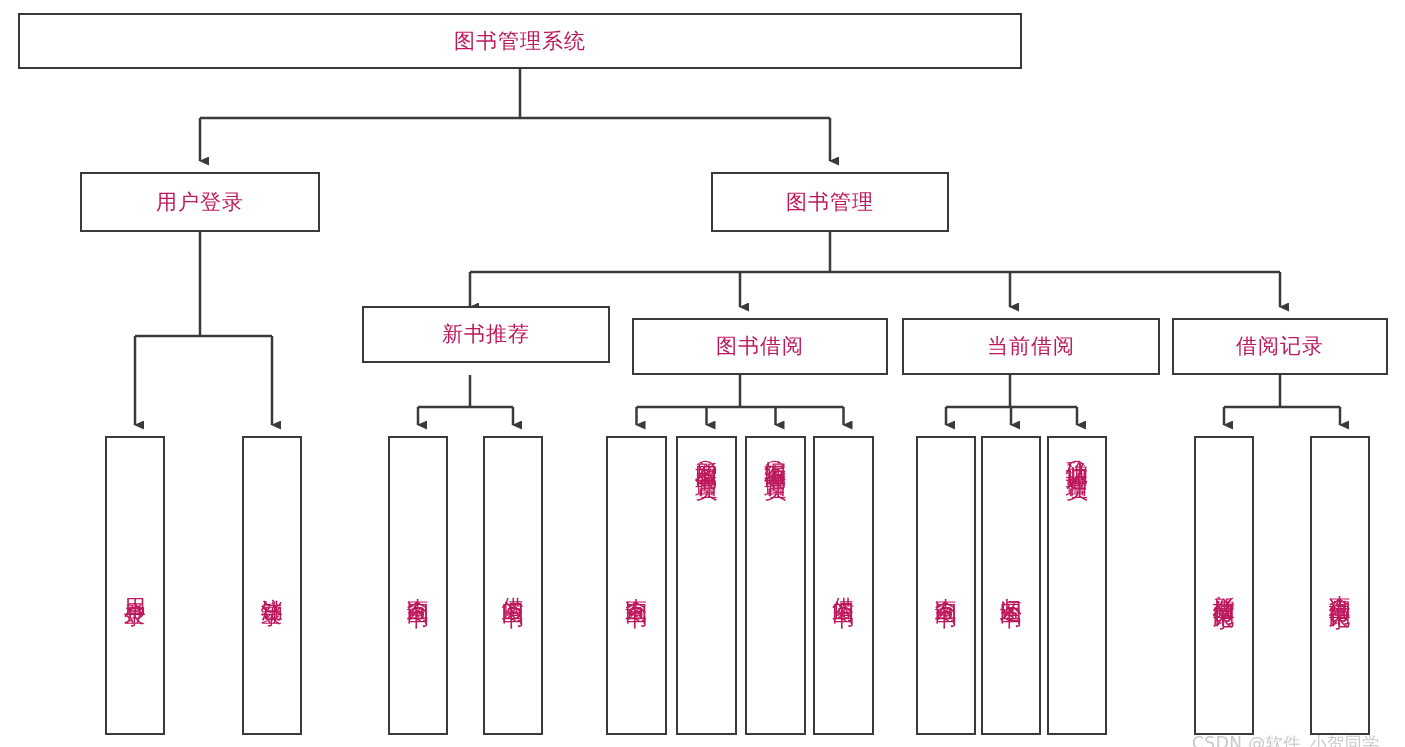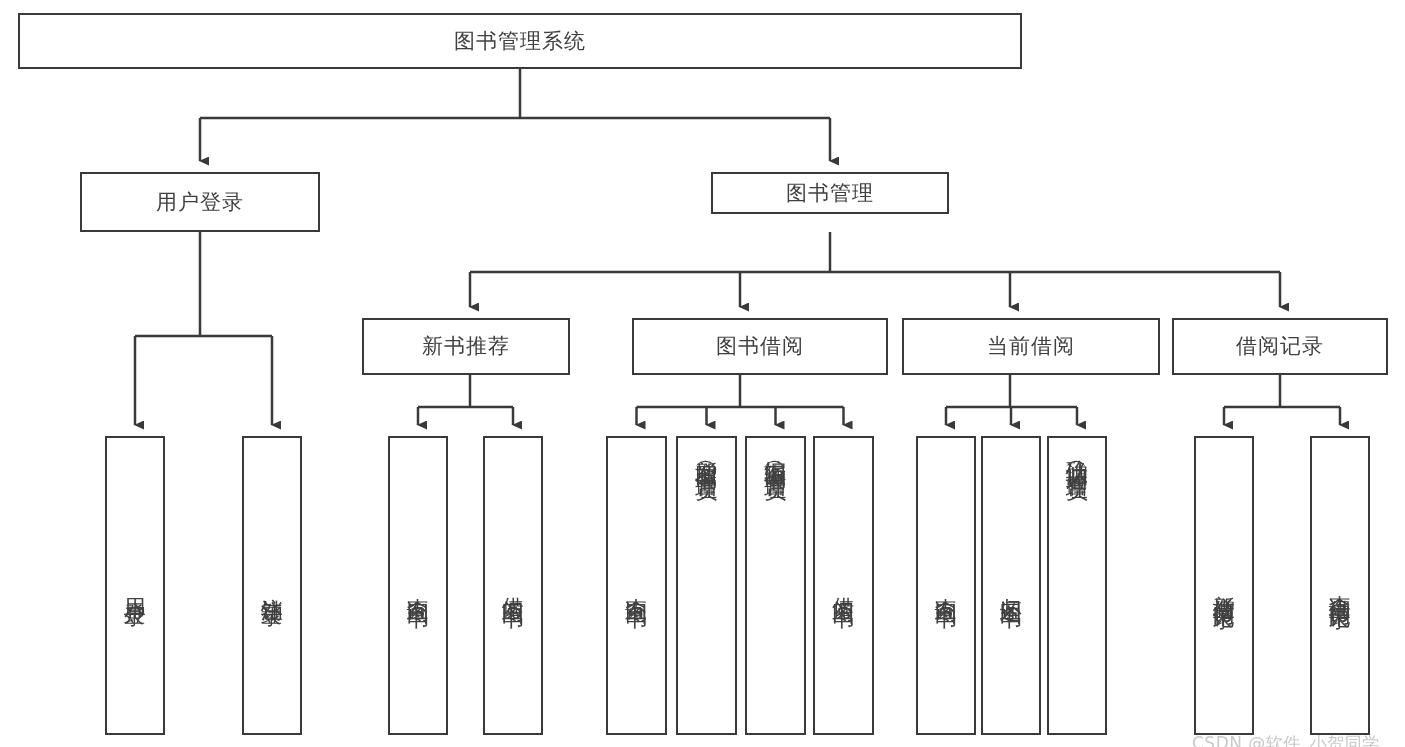--- a/index.html
+++ b/index.html
@@ -29,21 +29,21 @@
     position: absolute;
     box-sizing: border-box;
     border: 2px solid #3a3a3a;
     background: #ffffff;
     display: flex;
     align-items: center;
     justify-content: center;
     overflow: hidden;
   }
   .node-label {
-    color: #404040;
+    color: #be185d;
     font-size: 21px;
     line-height: 1.16;
     letter-spacing: 1px;
     white-space: nowrap;
     text-align: left;
   }
   .node.vertical .node-label {
     writing-mode: vertical-rl;
     text-orientation: upright;
     letter-spacing: 3px;
@@ -112,24 +112,24 @@
         <path d="M 1340 407 L 1340 425" marker-end="url(#arrowhead)"></path>
       </g>
   </svg>
   <div id="node-layer">
       <div class="node" style="left: 18px; top: 13px; width: 1004px; height: 56px;">
         <span class="node-label">图书管理系统</span>
       </div>
       <div class="node" style="left: 80px; top: 172px; width: 240px; height: 60px;">
         <span class="node-label">用户登录</span>
       </div>
-      <div class="node" style="left: 711px; top: 172px; width: 238px; height: 42px;">
+      <div class="node" style="left: 711px; top: 172px; width: 238px; height: 60px;">
         <span class="node-label">图书管理</span>
       </div>
-      <div class="node" style="left: 362px; top: 318px; width: 208px; height: 57px;">
+      <div class="node" style="left: 362px; top: 306px; width: 248px; height: 57px;">
         <span class="node-label">新书推荐</span>
       </div>
       <div class="node" style="left: 632px; top: 318px; width: 256px; height: 57px;">
         <span class="node-label">图书借阅</span>
       </div>
       <div class="node" style="left: 902px; top: 318px; width: 258px; height: 57px;">
         <span class="node-label">当前借阅</span>
       </div>
       <div class="node" style="left: 1172px; top: 318px; width: 216px; height: 57px;">
         <span class="node-label">借阅记录</span>

